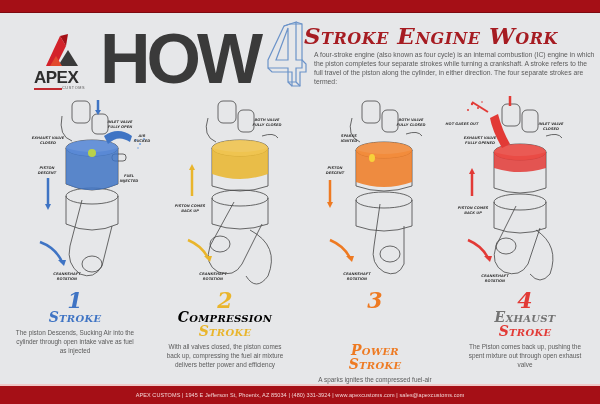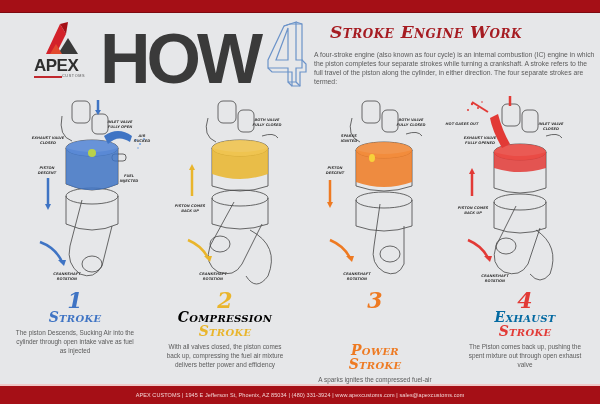--- a/index.html
+++ b/index.html
@@ -7,29 +7,29 @@
   body {
     background: #e6e7e9;
     font-family: "Liberation Sans", sans-serif;
     position: relative;
     color: #555;
   }
   .topbar { position: absolute; left: 0; top: 0; width: 600px; height: 13px; background: #a50f16; border-bottom: 1px solid #7d0a10; }
   .footer { position: absolute; left: 0; bottom: 0; width: 600px; height: 20px; background: #a50f16; border-top: 2px solid #f0c8c8; display: flex; align-items: center; justify-content: center; }
   .footer span { color: #f3d6d6; font-size: 5.5px; letter-spacing: 0.1px; }
 
-  .logo { position: absolute; left: 32px; top: 20px; width: 65px; height: 60px; }
+  .logo { position: absolute; left: 32px; top: 32px; width: 65px; height: 60px; }
   .logo .apex { position: absolute; left: 2px; top: 36px; font-family: "Liberation Sans", sans-serif; font-weight: bold; font-size: 17px; color: #2e2e2e; letter-spacing: -0.5px; }
   .logo .customs { position: absolute; left: 30px; top: 54px; font-size: 3.8px; color: #555; letter-spacing: 0.6px; }
   .logo .underline { position: absolute; left: 2px; top: 56px; width: 28px; height: 1.5px; background: #c0282e; }
 
   .how { position: absolute; left: 100px; top: 28px; font-family: "Liberation Sans", sans-serif; font-weight: bold; font-size: 70px; line-height: 62px; color: #3a3a3a; letter-spacing: -4px; }
   .four { position: absolute; left: 262px; top: 20px; width: 46px; height: 68px; }
 
-  .title { position: absolute; left: 330px; top: 22px; font-family: "DejaVu Serif", serif; font-style: italic; font-weight: bold; font-size: 17px; color: #a61c22; letter-spacing: 0.5px; font-variant: small-caps; }
+  .title { position: absolute; left: 304px; top: 22px; font-family: "DejaVu Serif", serif; font-style: italic; font-weight: bold; font-size: 23px; color: #a61c22; letter-spacing: 0.5px; font-variant: small-caps; }
   .intro { position: absolute; left: 314px; top: 50px; width: 282px; font-size: 6.8px; line-height: 9px; color: #5b5b5b; }
 
   .panel { position: absolute; top: 96px; width: 150px; height: 200px; }
   .label { position: absolute; font-family: "DejaVu Sans", sans-serif; font-style: italic; font-weight: bold; font-size: 3.6px; color: #3a3a3a; text-align: center; line-height: 4.5px; text-transform: uppercase; }
 
   .stroke-block { position: absolute; top: 290px; width: 150px; text-align: center; }
   .stroke-num { font-family: "DejaVu Serif", serif; font-style: italic; font-weight: bold; font-size: 22px; line-height: 20px; }
   .stroke-name { font-family: "DejaVu Serif", serif; font-style: italic; font-weight: bold; font-size: 14px; line-height: 14px; font-variant: small-caps; letter-spacing: 0.3px; }
   .stroke-desc { margin: 4px auto 0; width: 120px; font-size: 6.4px; line-height: 9px; color: #5b5b5b; }
 </style>
@@ -210,20 +210,20 @@
   <div class="stroke-desc">With all valves closed, the piston comes back up, compressing the fuel air mixture delivers better power and efficiency</div>
 </div>
 <div class="stroke-block" style="left:300px;">
   <div class="stroke-num" style="color:#ee7a22;">3</div>
   <div class="stroke-name" style="color:#ee7a22;margin-top:33px;">Power</div>
   <div class="stroke-name" style="color:#ee7a22;">Stroke</div>
   <div class="stroke-desc">A sparks ignites the compressed fuel-air mixture and the resulting combustion forces the piston to the bottom of the cylinder again</div>
 </div>
 <div class="stroke-block" style="left:450px;">
   <div class="stroke-num" style="color:#e23a36;">4</div>
-  <div class="stroke-name" style="color:#0369a1;text-align:center;">Exhaust</div>
+  <div class="stroke-name" style="color:#737373;text-align:center;">Exhaust</div>
   <div class="stroke-name" style="color:#e23a36;">Stroke</div>
   <div class="stroke-desc">The Piston comes back up, pushing the spent mixture out through open exhaust valve</div>
 </div>
 
 <div class="footer">
   <span>APEX CUSTOMS | 1945 E Jefferson St, Phoenix, AZ 85034 | (480) 331-3924 | www.apexcustoms.com | sales@apexcustoms.com</span>
 </div>
 
 </body></html>

